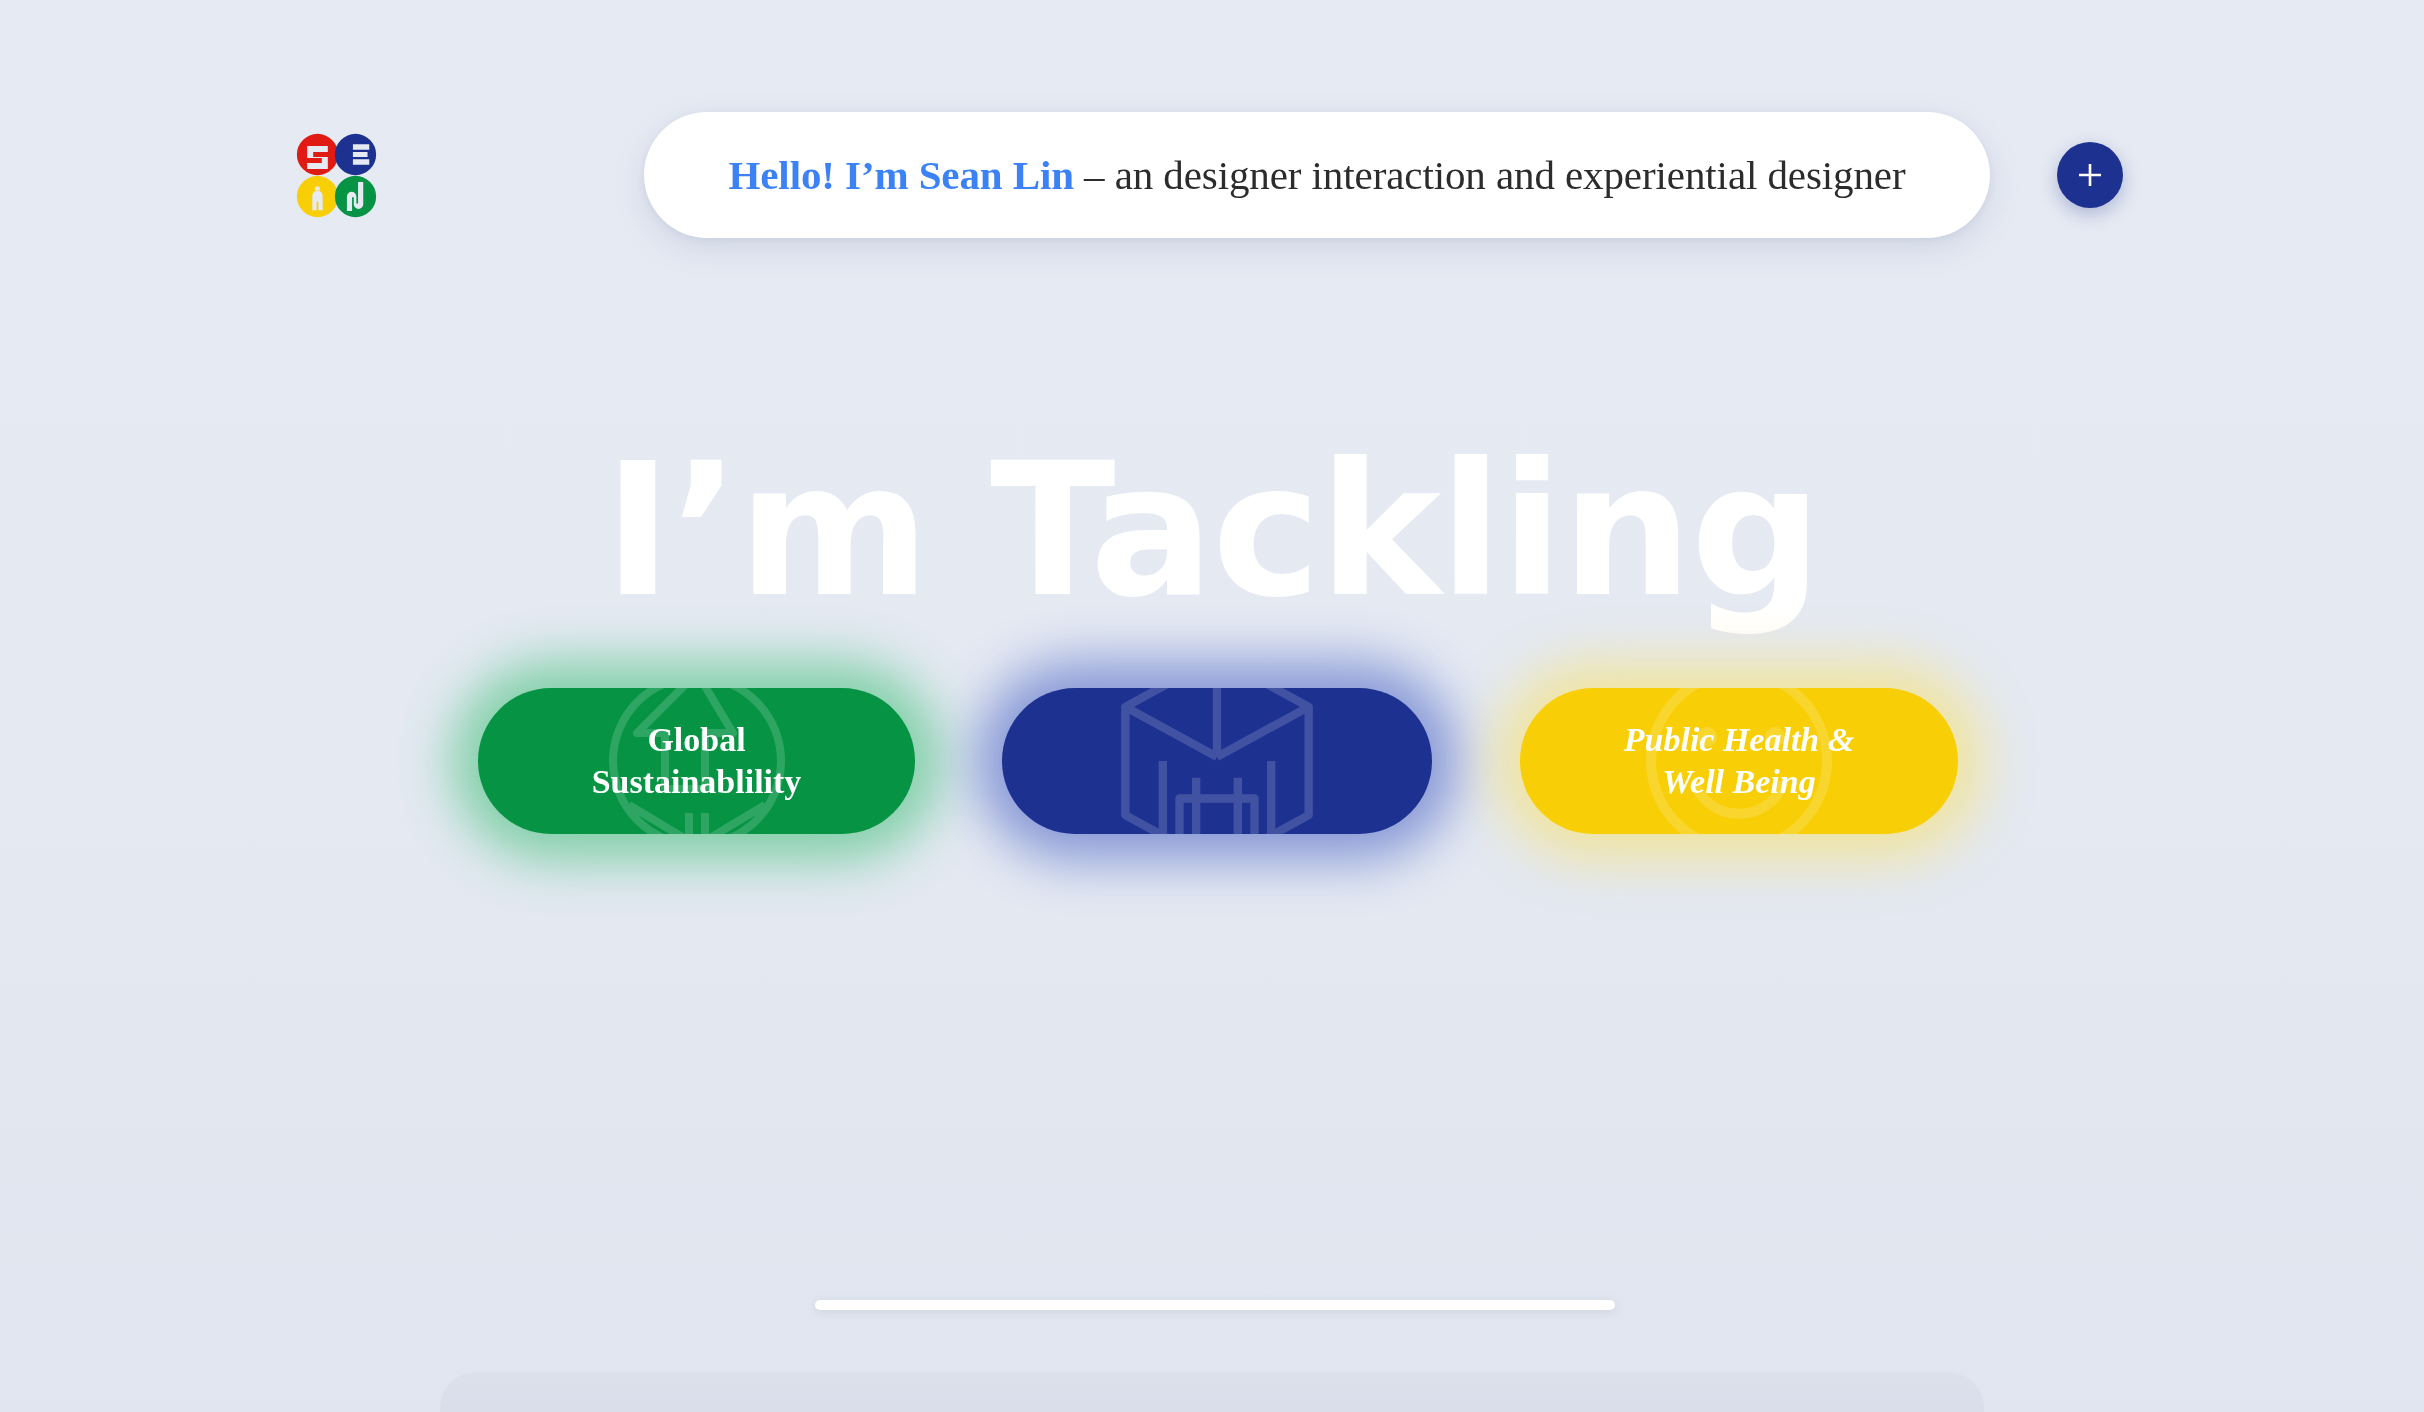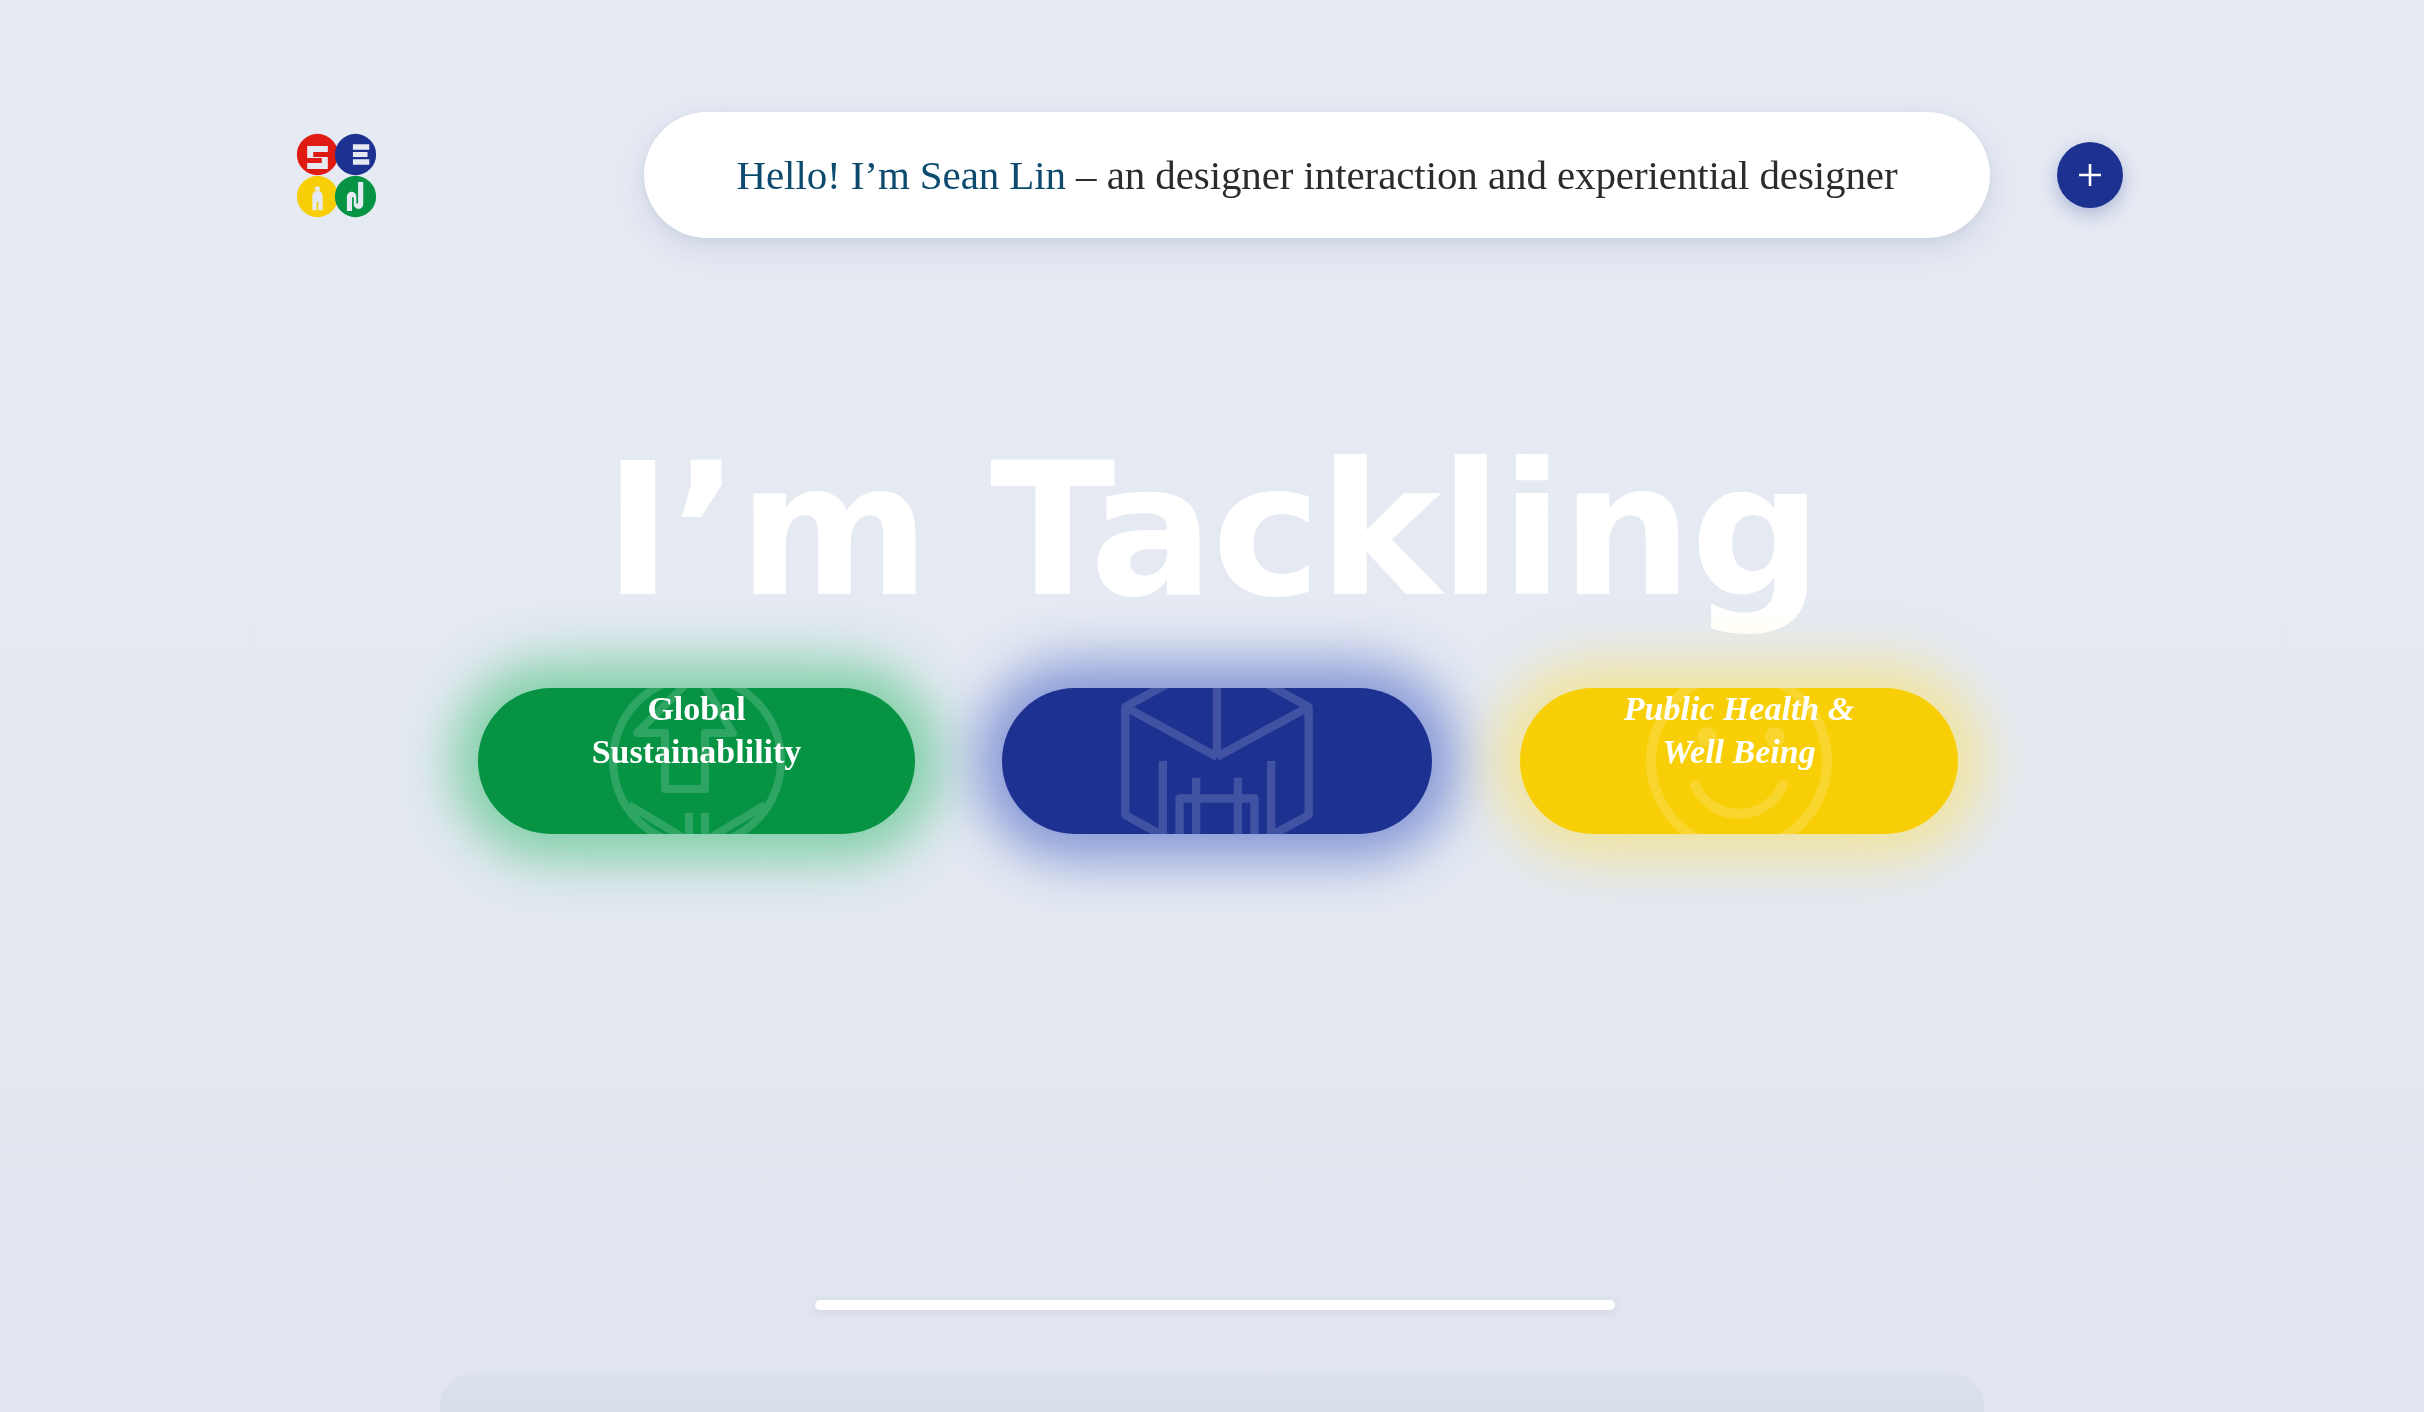--- a/index.html
+++ b/index.html
@@ -65,22 +65,22 @@
   }
   .title-text {
     font-family:"Liberation Serif", serif;
     font-size:41px;
     color:#2c2c2c;
     white-space:nowrap;
     letter-spacing:-0.1px;
   }
   .title-name {
     font-family:"Liberation Serif", serif;
-    font-weight:normal;
-    color:#0c4a6e;
+    font-weight:bold;
+    color:#3b82f6;
   }
 
   
   .plus-btn {
     position:absolute;
     left:2057px; top:30px;
     width:66px; height:66px;
     border-radius:50%;
     background:#1d3191;
     box-shadow:0 6px 18px rgba(29,49,145,0.28);
@@ -130,20 +130,21 @@
     filter:blur(26px);
     opacity:0.55;
     z-index:0;
   }
   .pill {
     position:relative;
     z-index:1;
     width:100%; height:100%;
     border-radius:73px;
     display:flex;
+    align-items:center;
     justify-content:center;
     overflow:hidden;
     cursor:pointer;
     border:none;
   }
   .pill-watermark {
     position:absolute;
     inset:0;
     display:flex;
     align-items:center;

